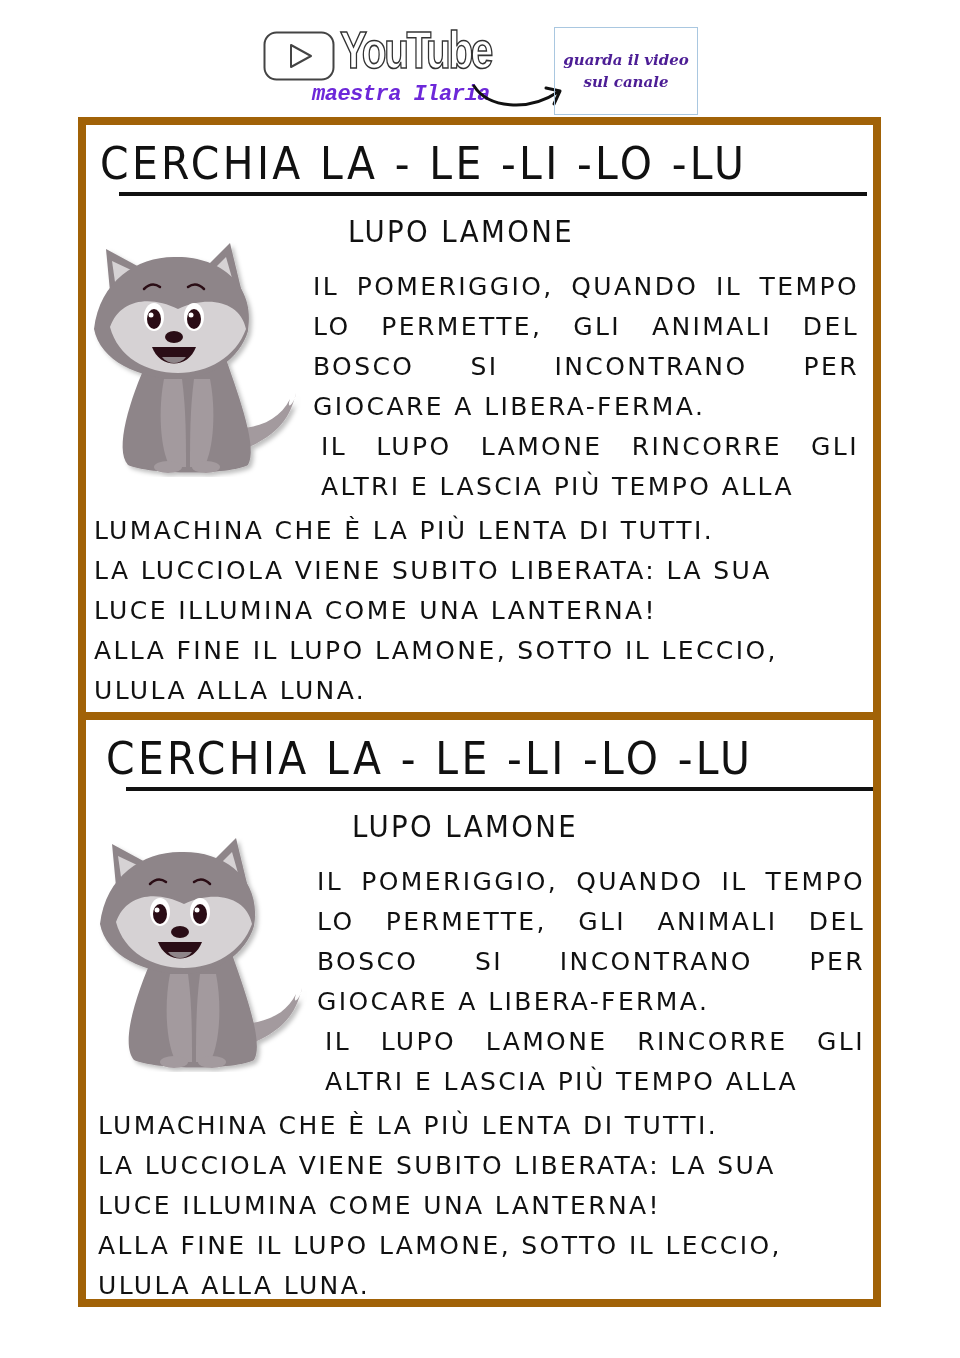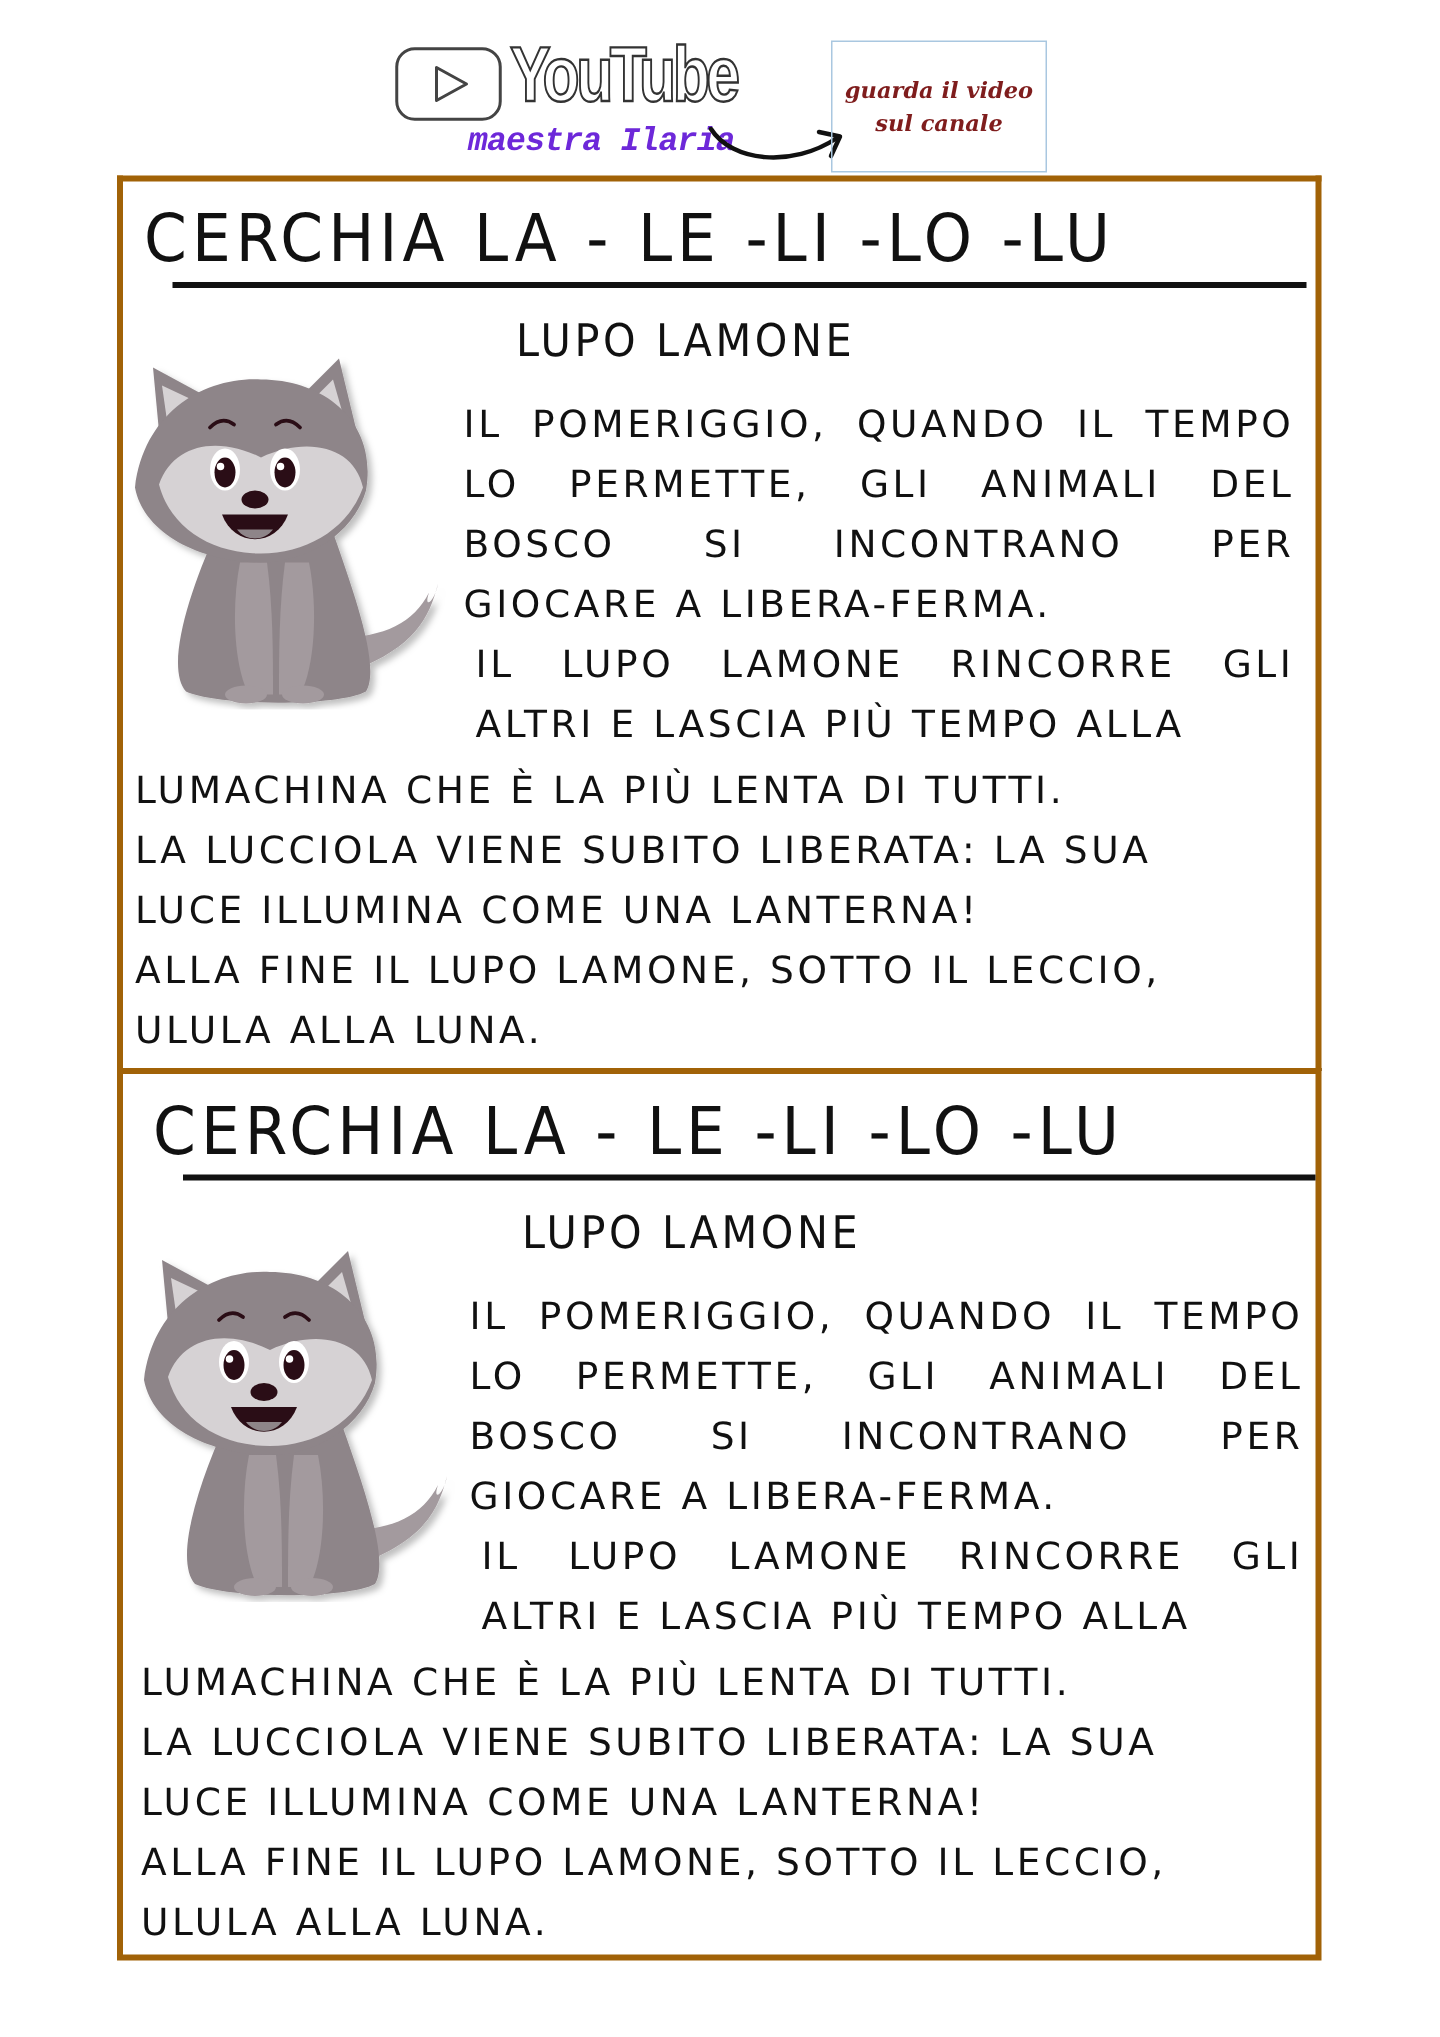--- a/index.html
+++ b/index.html
@@ -5,24 +5,24 @@
   html, body { margin: 0; padding: 0; background: #ffffff; }
   body { width: 960px; height: 1358px; position: relative; overflow: hidden; font-family: "DejaVu Sans", sans-serif; color: #111; }
 
   
   .header { position: absolute; left: 0; top: 0; width: 824px; height: 118px; }
   .yt-logo { position: absolute; left: 263px; top: 31px; width: 72px; height: 50px; }
   .yt-word { position: absolute; left: 340px; top: 24px; font-family: "Liberation Sans", sans-serif; font-weight: bold; font-size: 52px; letter-spacing: -3px; color: #fff; -webkit-text-stroke: 1.6px #333; transform: scaleX(0.78); transform-origin: left top; line-height: 1; }
   .channel-name { position: absolute; left: 312px; top: 84px; font-family: Liberation Mono, monospace; font-style: italic; font-weight: bold; font-size: 22px; color: #6d28d9; letter-spacing: -0.5px; line-height: 1; text-align: center; }
   .arrow { position: absolute; left: 468px; top: 78px; width: 100px; height: 36px; }
   .cta-box { position: absolute; left: 554px; top: 27px; width: 144px; height: 88px; border: 1px solid #a9c7e0; box-sizing: border-box; display: flex; flex-direction: column; align-items: center; justify-content: center; }
-  .cta-line { font-family: "DejaVu Serif", serif; font-style: italic; font-weight: bold; font-size: 15px; line-height: 22px; color: #7f1d1d; }
+  .cta-line { font-family: "DejaVu Serif", serif; font-style: italic; font-weight: bold; font-size: 15px; line-height: 22px; color: #4c1d95; }
 
   
-  .sheet { position: absolute; left: 78px; width: 803px; border: 4px solid #a16207; box-sizing: border-box; }
+  .sheet { position: absolute; left: 78px; width: 803px; border: 8px solid #a16207; box-sizing: border-box; }
   .sheet-1 { top: 117px; height: 597px; border-bottom: 2px solid #111; }
   .sheet-2 { top: 712px; height: 595px; }
 
   .title { position: absolute; left: 14px; right: 8px; top: 14px; font-family: "DejaVu Sans", sans-serif; font-weight: normal; font-size: 44px; letter-spacing: 3.6px; line-height: 50px; white-space: nowrap; color: #111; transform: scaleX(0.93); transform-origin: left top; }
   .title-rule { position: absolute; left: 33px; right: 6px; top: 67px; height: 4px; background: #111; }
 
   .story-title { position: absolute; left: 262px; top: 87px; font-size: 30px; letter-spacing: 2.6px; line-height: 40px; color: #111; transform: scaleX(0.92); transform-origin: left top; white-space: nowrap; }
 
   .wolf { position: absolute; left: 4px; top: 104px; width: 212px; height: 248px; }
 

